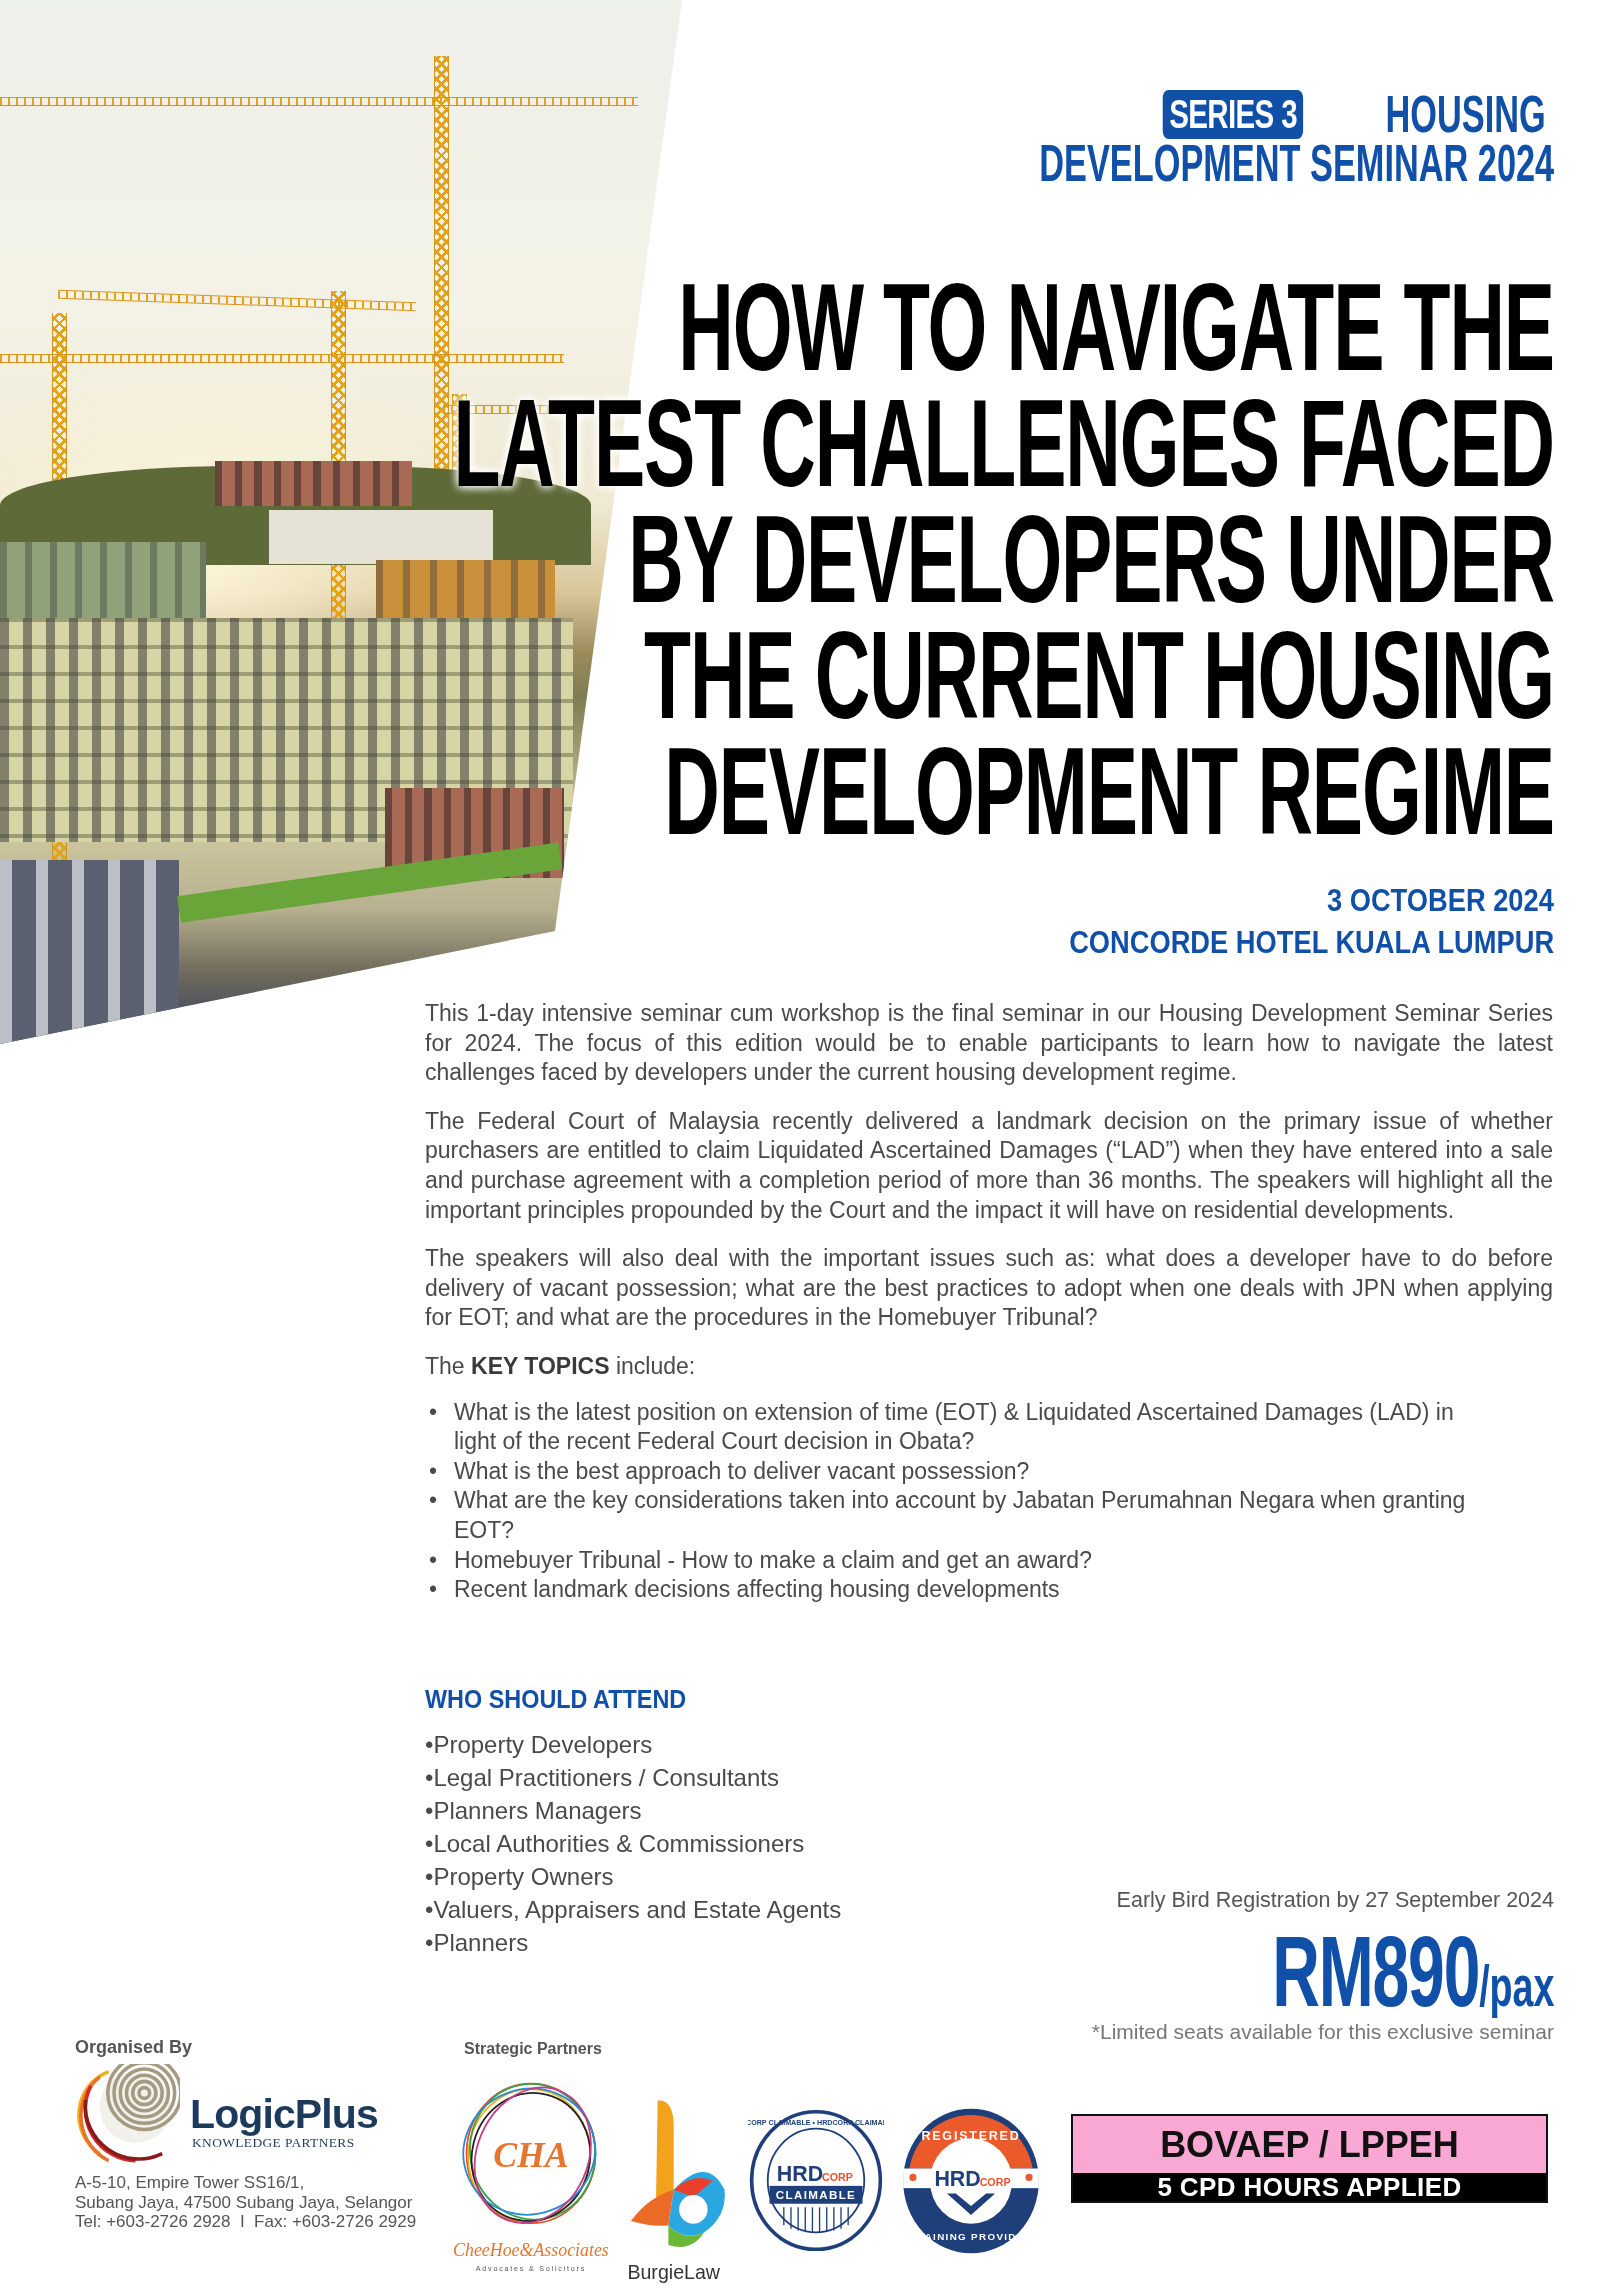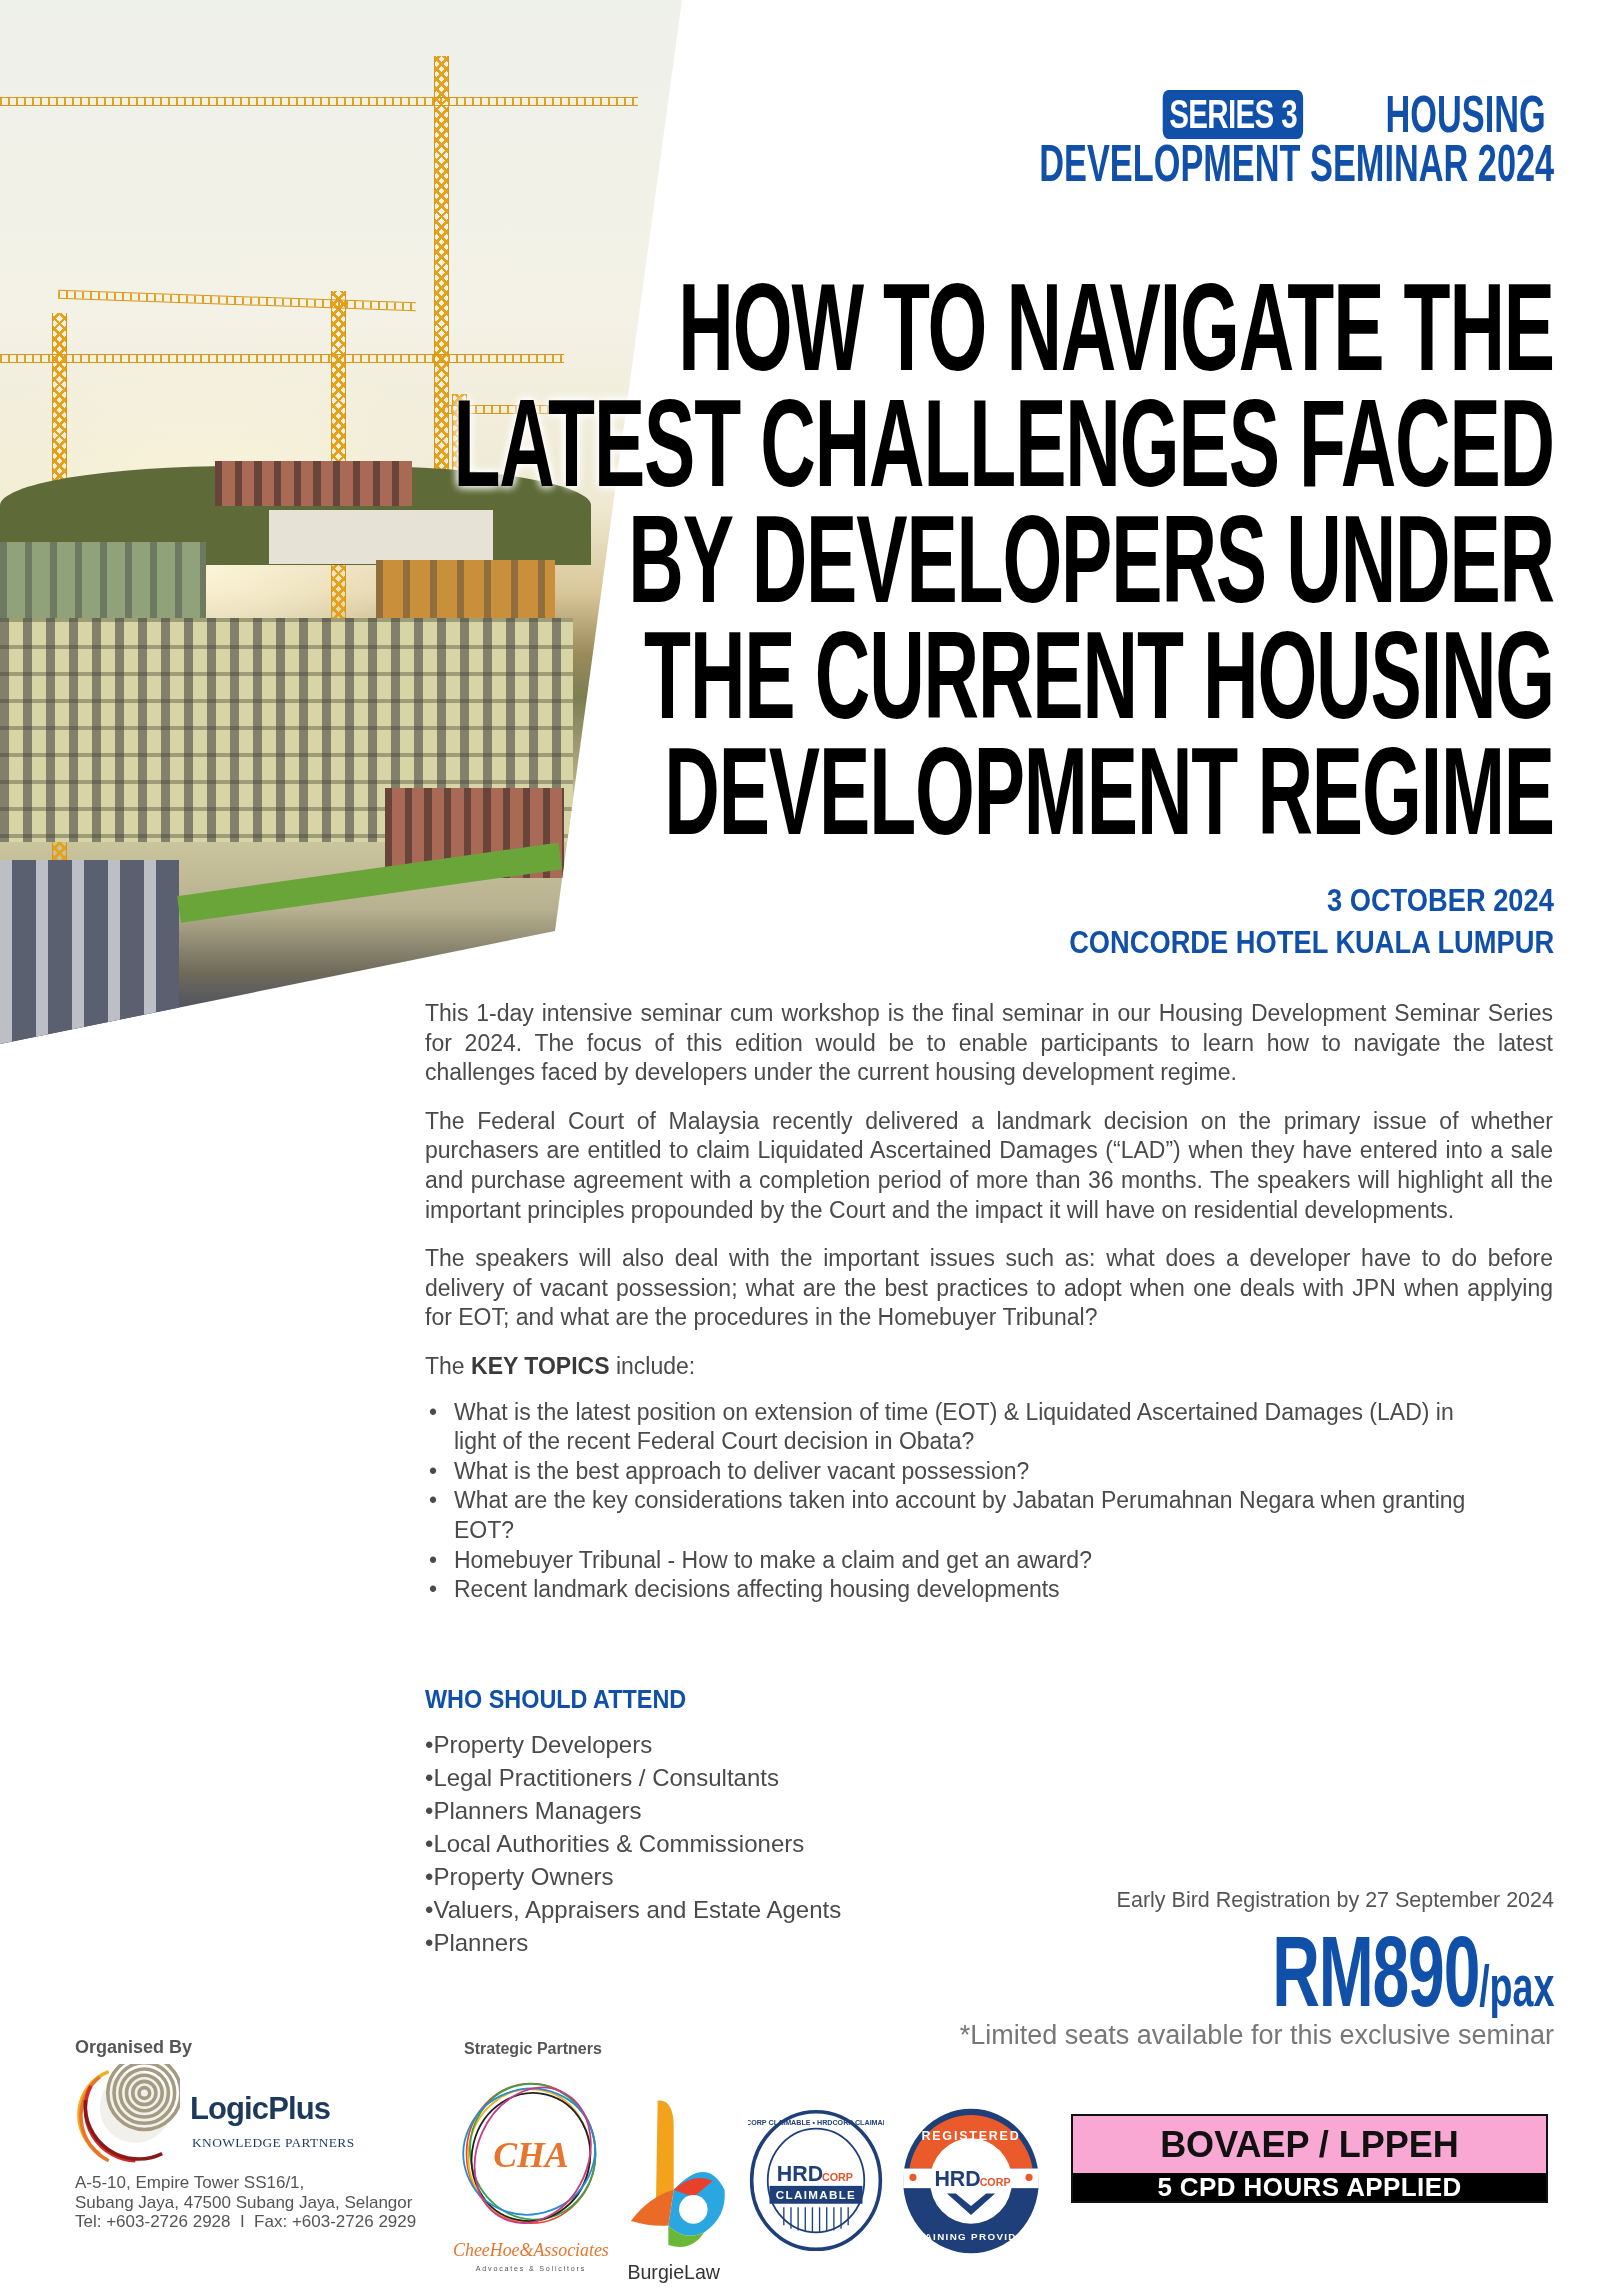--- a/index.html
+++ b/index.html
@@ -36,26 +36,26 @@
   ul.topics{margin:4px;padding:0;list-style:none;}
   ul.topics li{position:relative;padding-left:25px;width:1012px;line-height:29.6px;}
   ul.topics li::before{content:"\2022";position:absolute;left:0;top:0;}
   .who-title{left:425px;top:1684px;font-size:26px;font-weight:700;color:#1150a8;transform:scaleX(.9);transform-origin:left top;white-space:nowrap;}
   ul.who{left:425px;top:1728px;margin:0;padding:0;list-style:none;font-size:24px;line-height:33px;color:#4a4a4a;}
   ul.who li::before{content:"\2022 ";}
   .early{right:67px;top:1888px;font-size:21.5px;color:#555;white-space:nowrap;}
   .price{right:67px;top:1926px;color:#1150a8;font-weight:700;white-space:nowrap;transform:scaleX(.66);transform-origin:right top;}
   .price .big{font-size:100px;line-height:90px;letter-spacing:-1.8px;}
   .price .pax{font-size:57px;line-height:54px;}
-  .limited{right:67px;top:2020px;font-size:27px;color:#777;white-space:nowrap;}
+  .limited{right:67px;top:2020px;font-size:21px;color:#777;white-space:nowrap;}
   
   .org-label{left:75px;top:2037px;font-size:18px;font-weight:700;color:#555;}
   .sp-label{left:464px;top:2040px;font-size:16px;font-weight:700;color:#555;}
   .globe{left:73px;top:2064px;width:107px;height:99px;}
-  .lp-name{left:190px;top:2091px;font-size:31px;font-weight:700;color:#1d3a5c;letter-spacing:-0.9px;}
+  .lp-name{left:190px;top:2091px;font-size:41px;font-weight:700;color:#1d3a5c;letter-spacing:-0.9px;}
   .lp-sub{left:192px;top:2135px;font-family:"Liberation Serif",serif;font-size:13.4px;color:#1d3a5c;letter-spacing:0.4px;}
   .addr{left:75px;top:2173px;font-size:17px;line-height:19.7px;color:#555;}
   .logo{position:absolute;}
   .cha-text{font-family:"Liberation Serif",serif;font-style:italic;font-weight:700;font-size:40px;fill:#e8752d;}
   .cert-box{left:1071px;top:2114px;width:473px;border:2.7px solid #111;}
   .cert-top{height:57px;display:flex;align-items:center;justify-content:center;font-weight:700;font-size:36px;color:#111;background:#f9a8d4;}
   .cert-bot{height:28px;display:flex;align-items:center;justify-content:center;font-weight:700;font-size:26px;color:#fff;background:#000;letter-spacing:0.4px;}
 </style>
 </head>
 <body>

